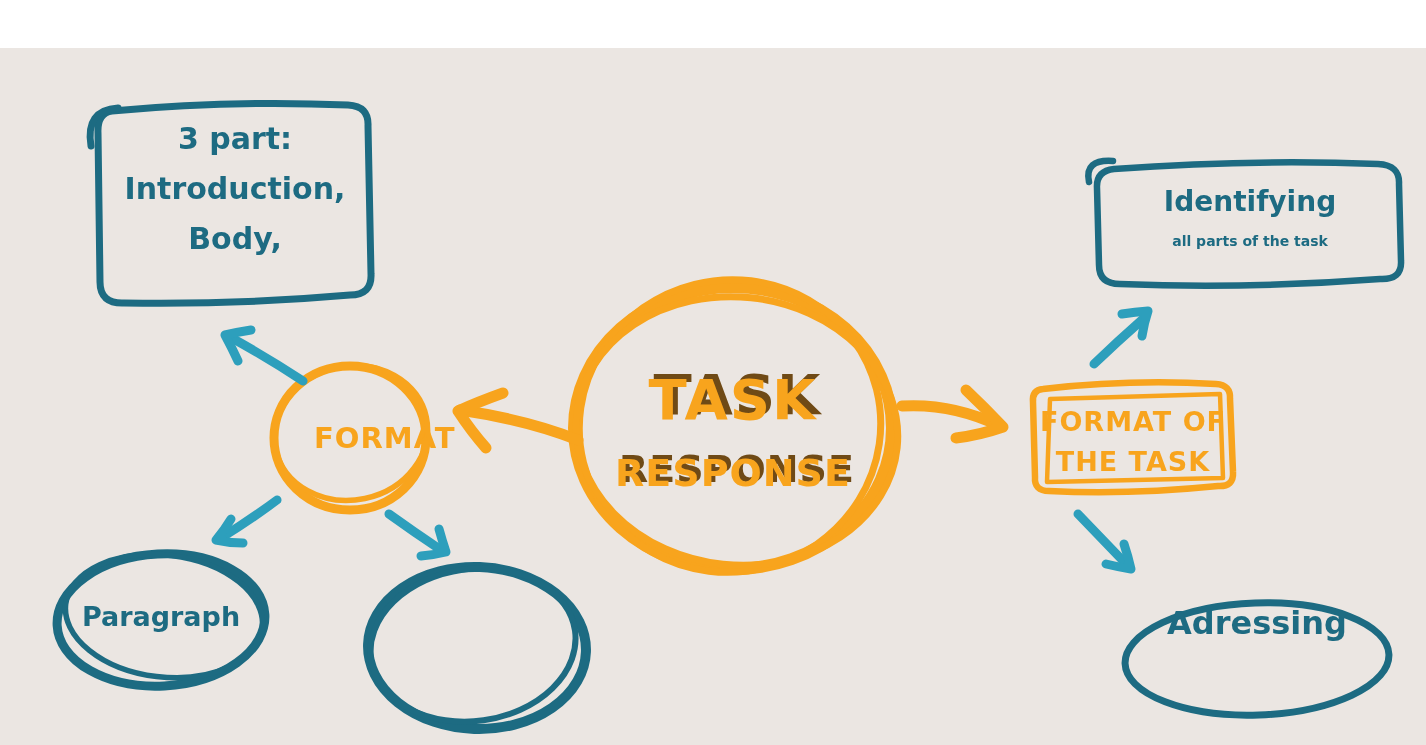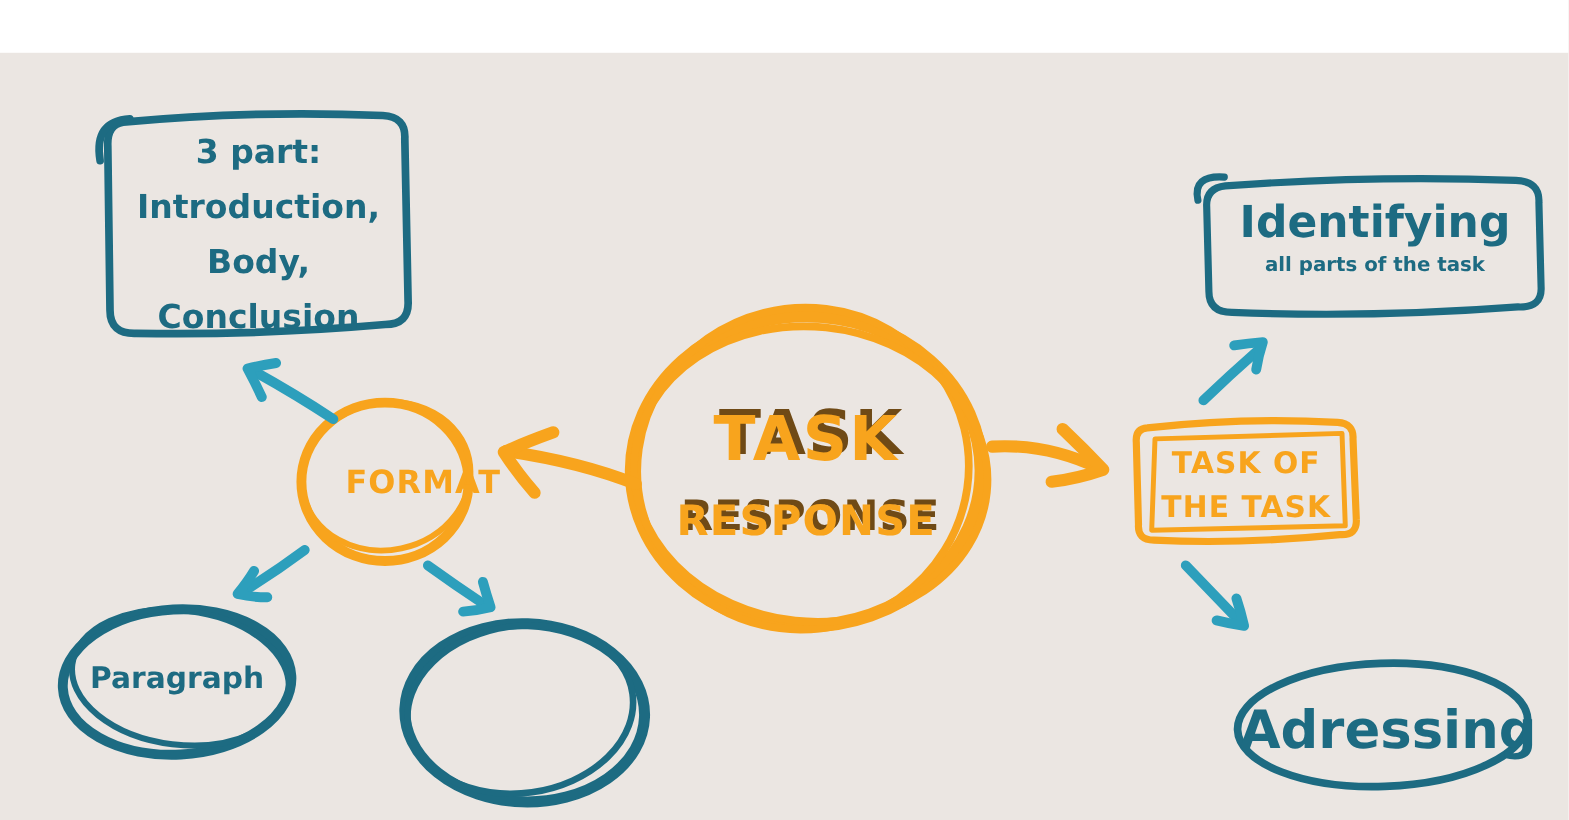--- a/index.html
+++ b/index.html
@@ -34,23 +34,23 @@
   .format-text{left:270px;top:373px;width:176px;font-size:29px;letter-spacing:1px;padding-left:44px;}
   .center-text{left:583px;top:306px;width:300px;}
   .center-text .line-task{font-size:56px;line-height:92px;letter-spacing:2px;
       text-shadow:5px -5px 0 var(--brown);}
   .center-text .line-response{font-size:38px;line-height:54px;letter-spacing:1px;
       text-shadow:4px -4px 0 var(--brown);}
   .paragraph-text{left:61px;top:553px;width:200px;font-size:27px;}
   .formal-text{left:377px;top:558px;width:200px;font-size:32px;line-height:44px;}
   .parts-text{left:1037px;top:354px;width:192px;font-size:27px;line-height:40px;letter-spacing:1px;}
   .identifying-text{left:1097px;top:130px;width:306px;}
-  .identifying-text .id-title{font-size:40px;line-height:48px;}
-  .identifying-text .id-sub{font-size:18px;line-height:30px;}
-  .adressing-text{left:1127px;top:588px;width:260px;font-size:48px;}
+  .identifying-text .id-title{font-size:28px;line-height:48px;}
+  .identifying-text .id-sub{font-size:14px;line-height:30px;}
+  .adressing-text{left:1127px;top:556px;width:260px;font-size:32px;}
 </style>
 </head>
 <body>
 
 <div class="canvas">
 
   <svg class="shapes" viewBox="0 0 1426 745">
 
     <g>
       <path class="st-teal" stroke-width="7" d="M 112 63 Q 230 52 348 57 Q 369 58 368 78 L 371 226 Q 372 247 350 247 Q 235 257 124 255 Q 100 256 100 234 L 98 85 Q 97 65 112 63 Z"></path>
@@ -119,35 +119,34 @@
     <g>
       <path class="st-arrow" stroke-width="9" d="M 1078 466 Q 1103 492 1128 518"></path>
       <path class="st-arrow" stroke-width="9" d="M 1124 496 Q 1128 508 1131 521 Q 1118 519 1106 516"></path>
     </g>
   </svg>
 
   <div class="label teal-text three-part-text">
     <div>3 part:</div>
     <div>Introduction,</div>
     <div>Body,</div>
-    <div>Conclusion</div>
   </div>
 
   <div class="label orange-text format-text">FORMAT</div>
 
   <div class="label orange-text center-text">
     <div class="line-task">TASK</div>
     <div class="line-response">RESPONSE</div>
   </div>
 
   <div class="label teal-text paragraph-text">Paragraph</div>
 
 
   <div class="label orange-text parts-text">
-    <div>TASK OF</div>
+    <div>FORMAT OF</div>
     <div>THE TASK</div>
   </div>
 
   <div class="label teal-text identifying-text">
     <div class="id-title">Identifying</div>
     <div class="id-sub">all parts of the task</div>
   </div>
 
   <div class="label teal-text adressing-text">Adressing</div>
 

